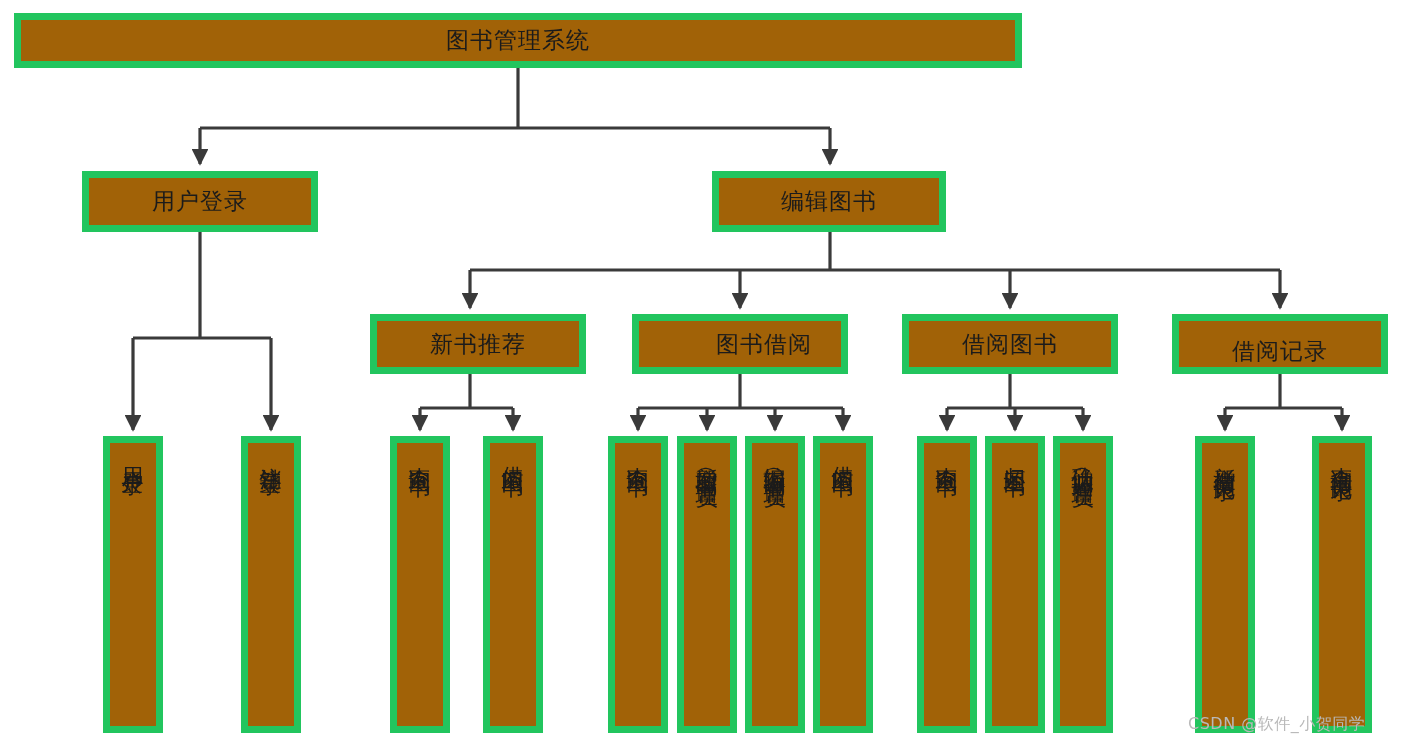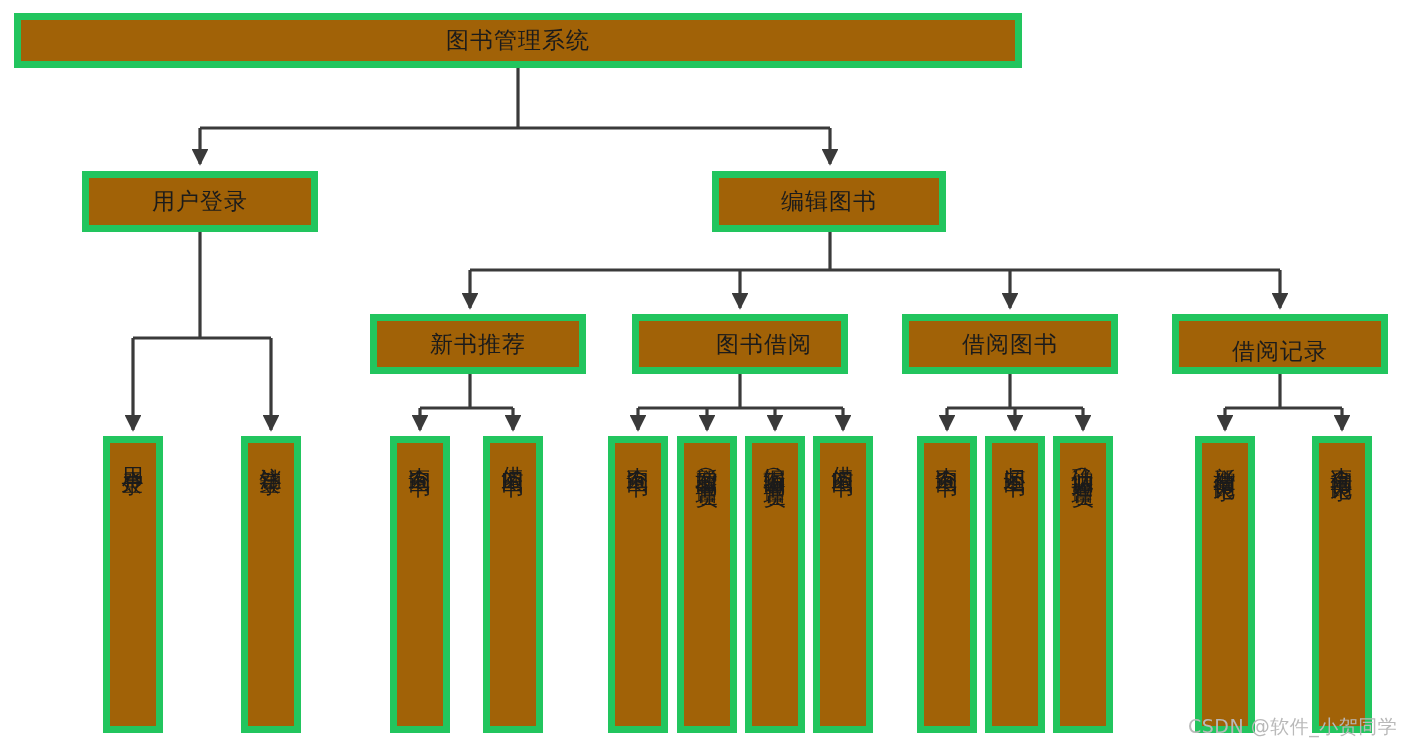--- a/index.html
+++ b/index.html
@@ -53,21 +53,21 @@
     white-space: nowrap;
     display: block;
   }
   .h-label {
     white-space: nowrap;
   }
   .watermark {
     position: absolute;
     left: 1188px;
     top: 714px;
-    font-size: 19px;
+    font-size: 16px;
     color: #b9b9b9;
     letter-spacing: 0.5px;
     white-space: nowrap;
   }
 </style>
 </head>
 <body>
 
 <div id="canvas">
 

